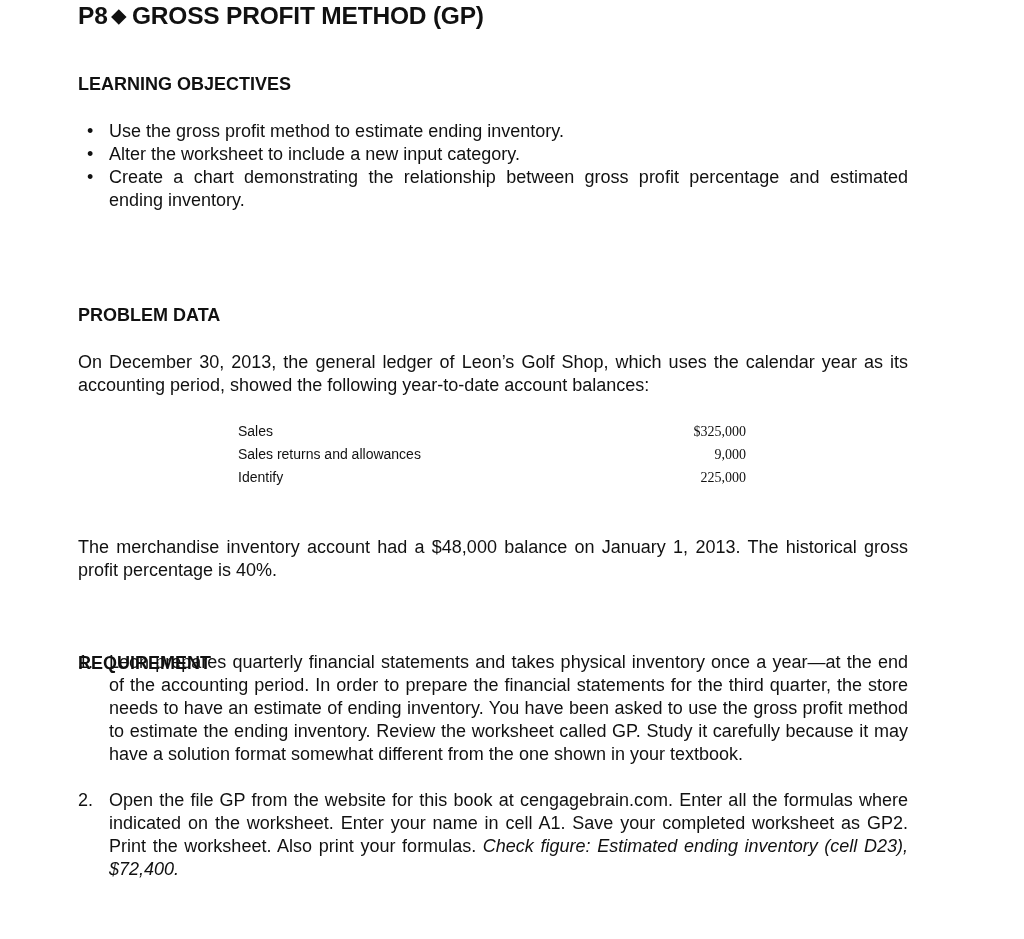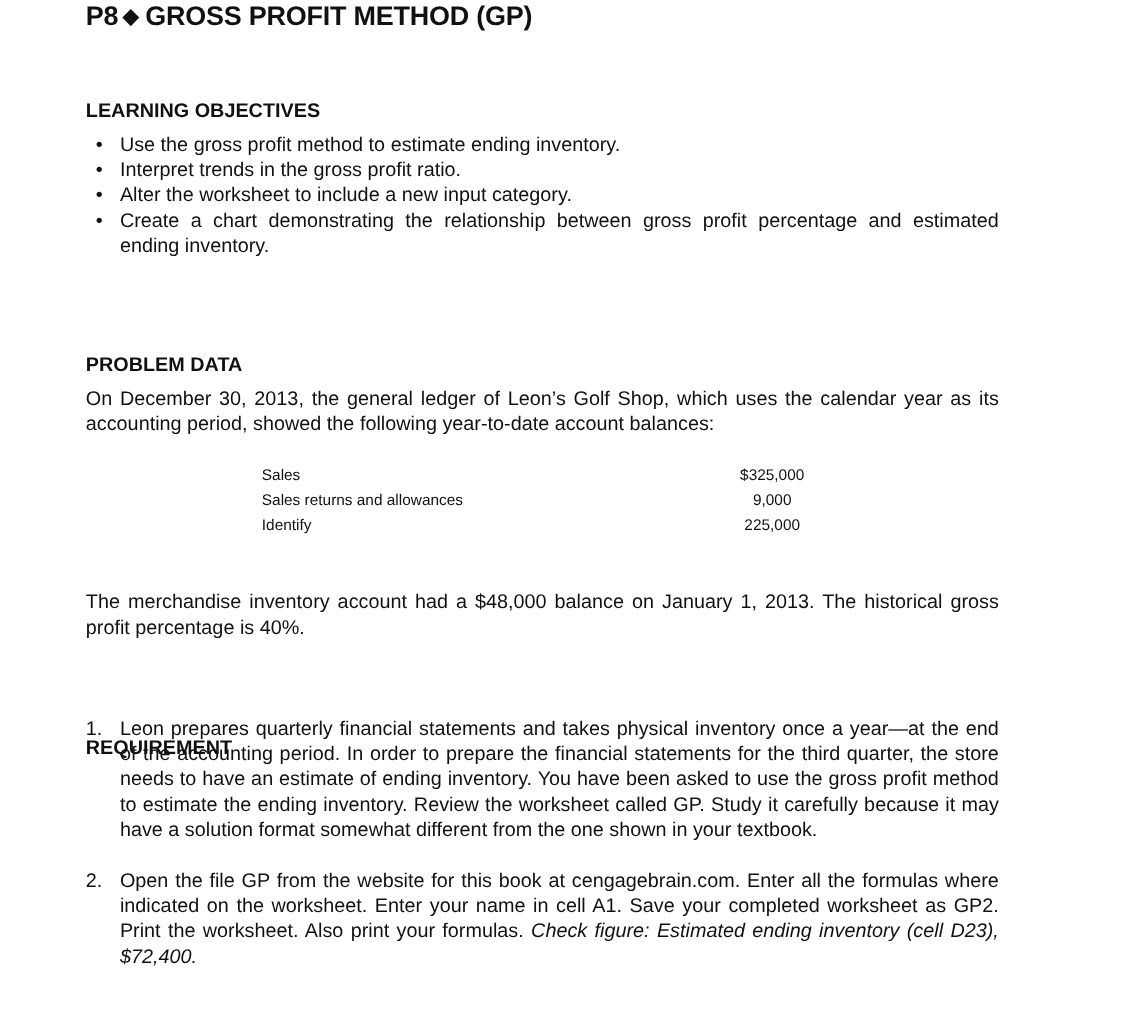--- a/index.html
+++ b/index.html
@@ -6,51 +6,50 @@
     body {
       width: 1024px; height: 939px; position: relative; overflow: hidden;
       font-family: "Liberation Sans", sans-serif; color: #111;
     }
     .title {
       position: absolute; left: 78px; top: 2px;
       font-size: 24.5px; font-weight: bold; letter-spacing: -0.2px;
     }
     .title .diamond { font-size: 19px; position: relative; top: -2px; margin: 0 6px 0 4px; }
     .heading {
-      position: absolute; left: 78px; font-size: 18px; font-weight: bold; margin-top: 16px;
+      position: absolute; left: 78px; font-size: 18px; font-weight: bold;
     }
     ul.bullets { position: absolute; left: 78px; top: 120px; width: 830px; margin: 0; padding: 0; list-style: none; }
     ul.bullets li { position: relative; padding-left: 31px; font-size: 18px; line-height: 23px; text-align: justify; }
     ul.bullets li::before { content: "•"; position: absolute; left: 9px; top: 0; font-size: 18px; }
     .para { position: absolute; left: 78px; width: 830px; text-align: justify; font-size: 18px; line-height: 23px; }
     table.balances {
       position: absolute; left: 238px; top: 420px; border-collapse: collapse;
       font-size: 14px;
     }
     table.balances td { padding: 0; line-height: 23px; }
     table.balances td.label { width: 420px; }
-    table.balances td.amount { width: 88px; text-align: center; }
+    table.balances td.amount { width: 88px; text-align: right; font-family: Liberation Serif, serif; }
     ol.reqs { position: absolute; left: 78px; top: 651px; width: 830px; margin: 0; padding: 0; list-style: none; }
     ol.reqs li { position: relative; padding-left: 31px; font-size: 18px; line-height: 23px; text-align: justify; }
     ol.reqs li .num { position: absolute; left: 0; top: 0; }
     ol.reqs li.second { margin-top: 23px; }
     em { font-style: italic; }
   </style>
 </head>
 <body>
 
 <div class="title">
   <span>P8</span><span class="diamond">◆</span><span>GROSS PROFIT METHOD (GP)</span>
 </div>
 
 <div class="heading" style="top:74px;">LEARNING OBJECTIVES</div>
 
 <ul class="bullets">
   <li>Use the gross profit method to estimate ending inventory.</li>
-  <li>Interpret trends in the gross profit ratio.</li>
   <li>Alter the worksheet to include a new input category.</li>
   <li>Create a chart demonstrating the relationship between gross profit percentage and estimated ending inventory.</li>
 </ul>
 
 <div class="heading" style="top:305px;">PROBLEM DATA</div>
 
 <div class="para" style="top:351px;">On December 30, 2013, the general ledger of Leon’s Golf Shop, which uses the calendar year as its accounting period, showed the following year-to-date account balances:</div>
 
 <table class="balances">
   <tbody>

